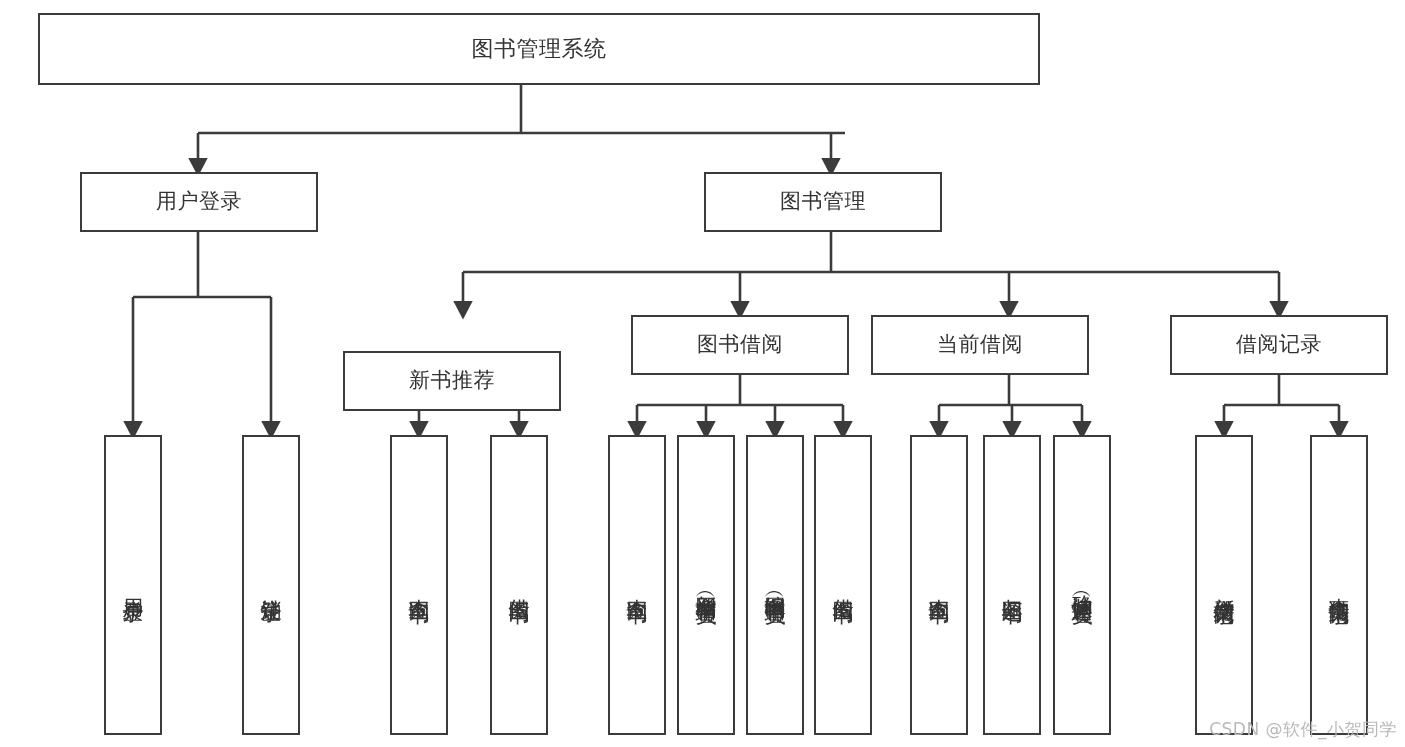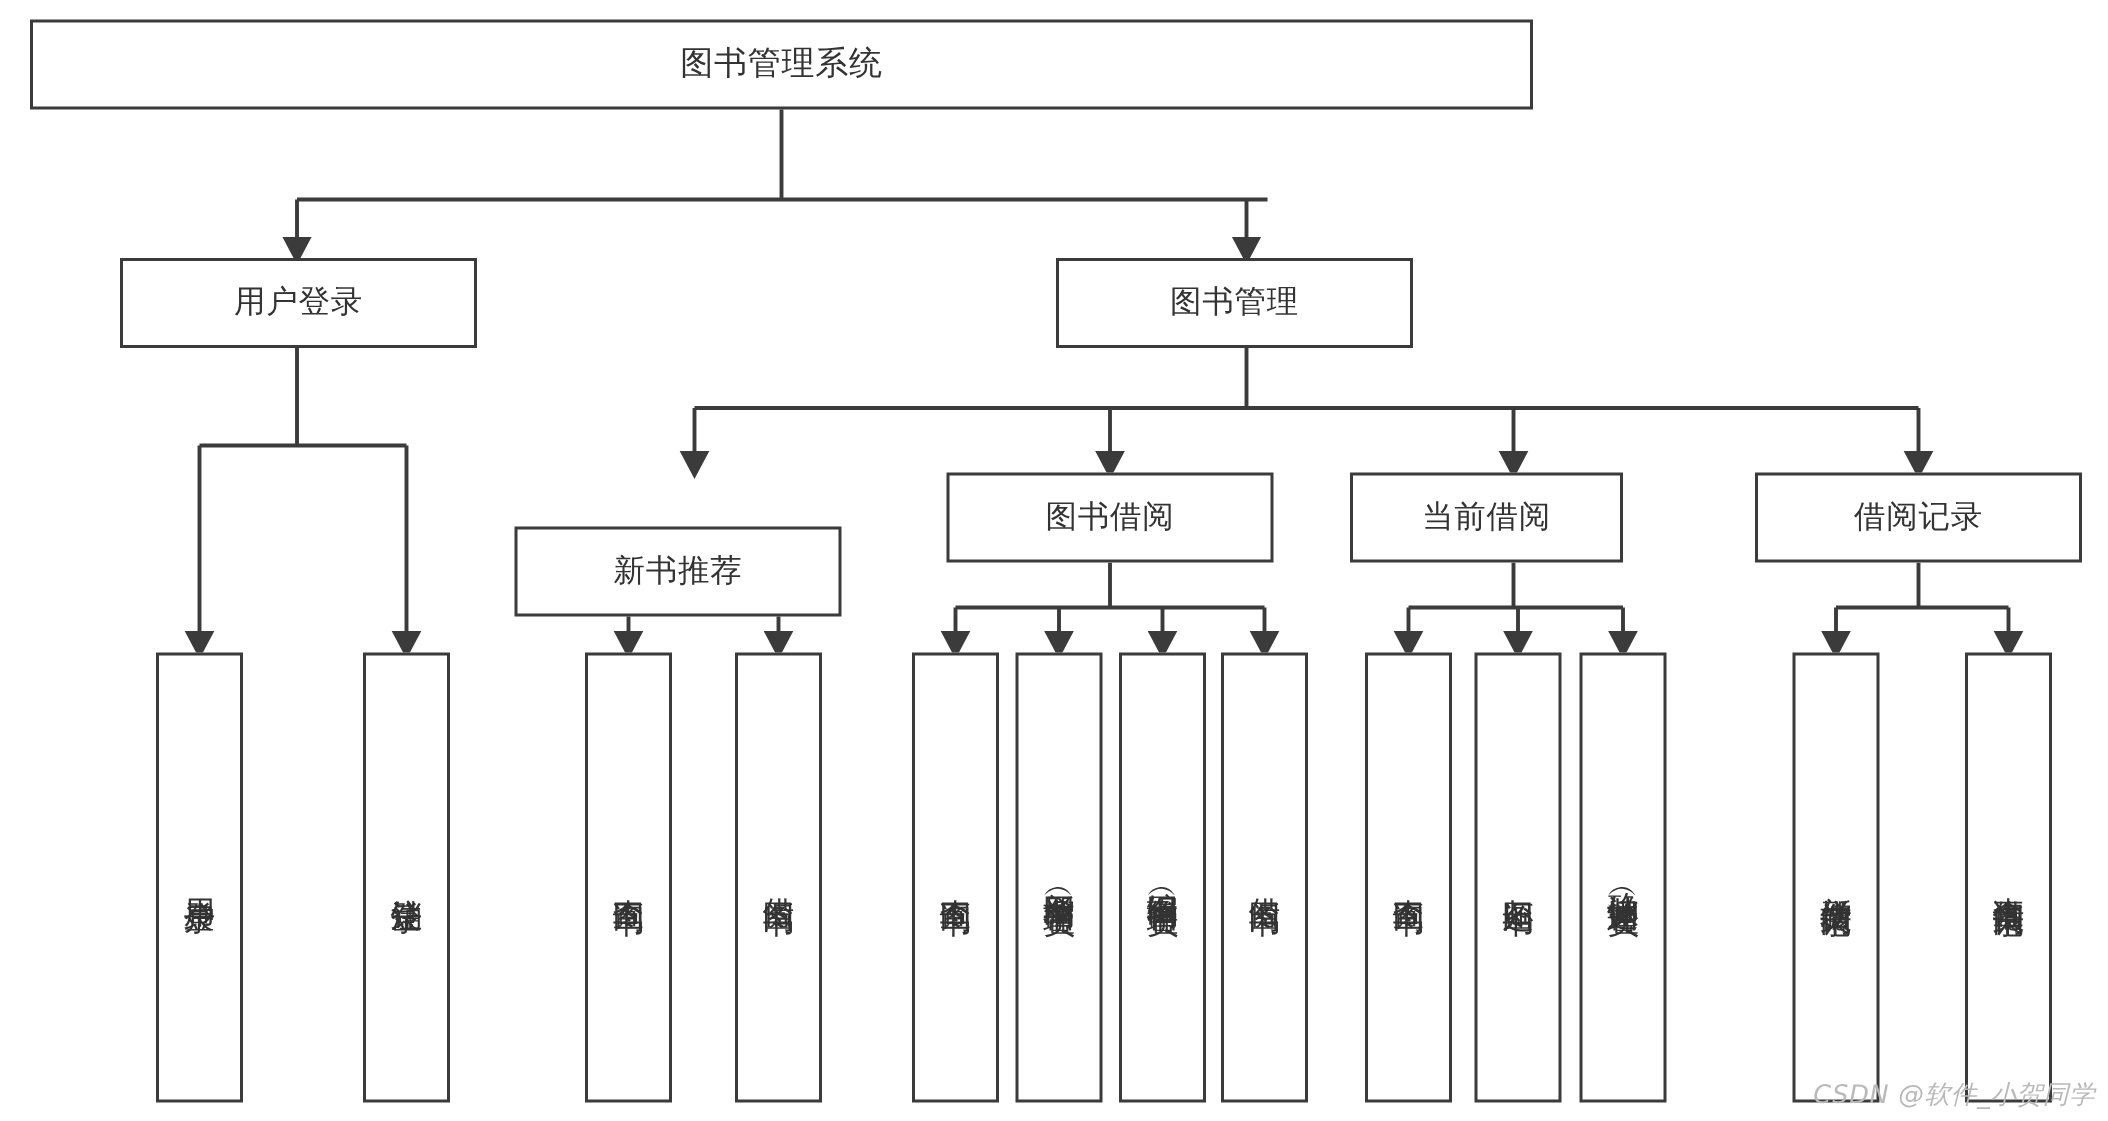--- a/index.html
+++ b/index.html
@@ -63,21 +63,20 @@
   #watermark {
     position: absolute;
     right: 8px;
     bottom: 6px;
     font-size: 17px;
     color: #b9b9b9;
     letter-spacing: 0.5px;
     z-index: 5;
     white-space: nowrap;
     font-family: "DejaVu Sans", "Liberation Sans", sans-serif;
-    font-style: italic;
   }
 </style>
 </head>
 <body>
 
 <div id="diagram-canvas">
 
   <svg id="edge-layer" viewBox="0 0 1405 747" xmlns="http://www.w3.org/2000/svg">
     <defs>
       <marker id="arrow" markerWidth="9" markerHeight="9" refX="3.2" refY="4.2" orient="auto" markerUnits="strokeWidth">
@@ -121,41 +120,41 @@
       <path d="M1012,405 L1012,429" marker-end="url(#arrow)"></path>
       <path d="M1082,405 L1082,429" marker-end="url(#arrow)"></path>
 
       <path d="M1279,375 L1279,405"></path>
       <path d="M1224,405 L1339,405"></path>
       <path d="M1224,405 L1224,429" marker-end="url(#arrow)"></path>
       <path d="M1339,405 L1339,429" marker-end="url(#arrow)"></path>
     </g>
   </svg>
 
-  <div class="node root" style="left:20px; top:13px; width:1002px; height:60px;">
+  <div class="node root" style="left:38px; top:13px; width:1002px; height:72px;">
     <span class="node-label">图书管理系统</span>
   </div>
 
   <div class="node" style="left:80px; top:172px; width:238px; height:60px;">
     <span class="node-label">用户登录</span>
   </div>
 
   <div class="node" style="left:704px; top:172px; width:238px; height:60px;">
     <span class="node-label">图书管理</span>
   </div>
 
   <div class="node" style="left:343px; top:315px; width:218px; height:60px;margin-top:36px;">
     <span class="node-label">新书推荐</span>
   </div>
 
   <div class="node" style="left:631px; top:315px; width:218px; height:60px;">
     <span class="node-label">图书借阅</span>
   </div>
 
-  <div class="node" style="left:900px; top:315px; width:182px; height:60px;">
+  <div class="node" style="left:871px; top:315px; width:218px; height:60px;">
     <span class="node-label">当前借阅</span>
   </div>
 
   <div class="node" style="left:1170px; top:315px; width:218px; height:60px;justify-content:center;">
     <span class="node-label">借阅记录</span>
   </div>
 
   <div class="node leaf" style="left:104px; top:435px; width:58px; height:300px;">
     <span class="node-label">用户登录</span>
   </div>

